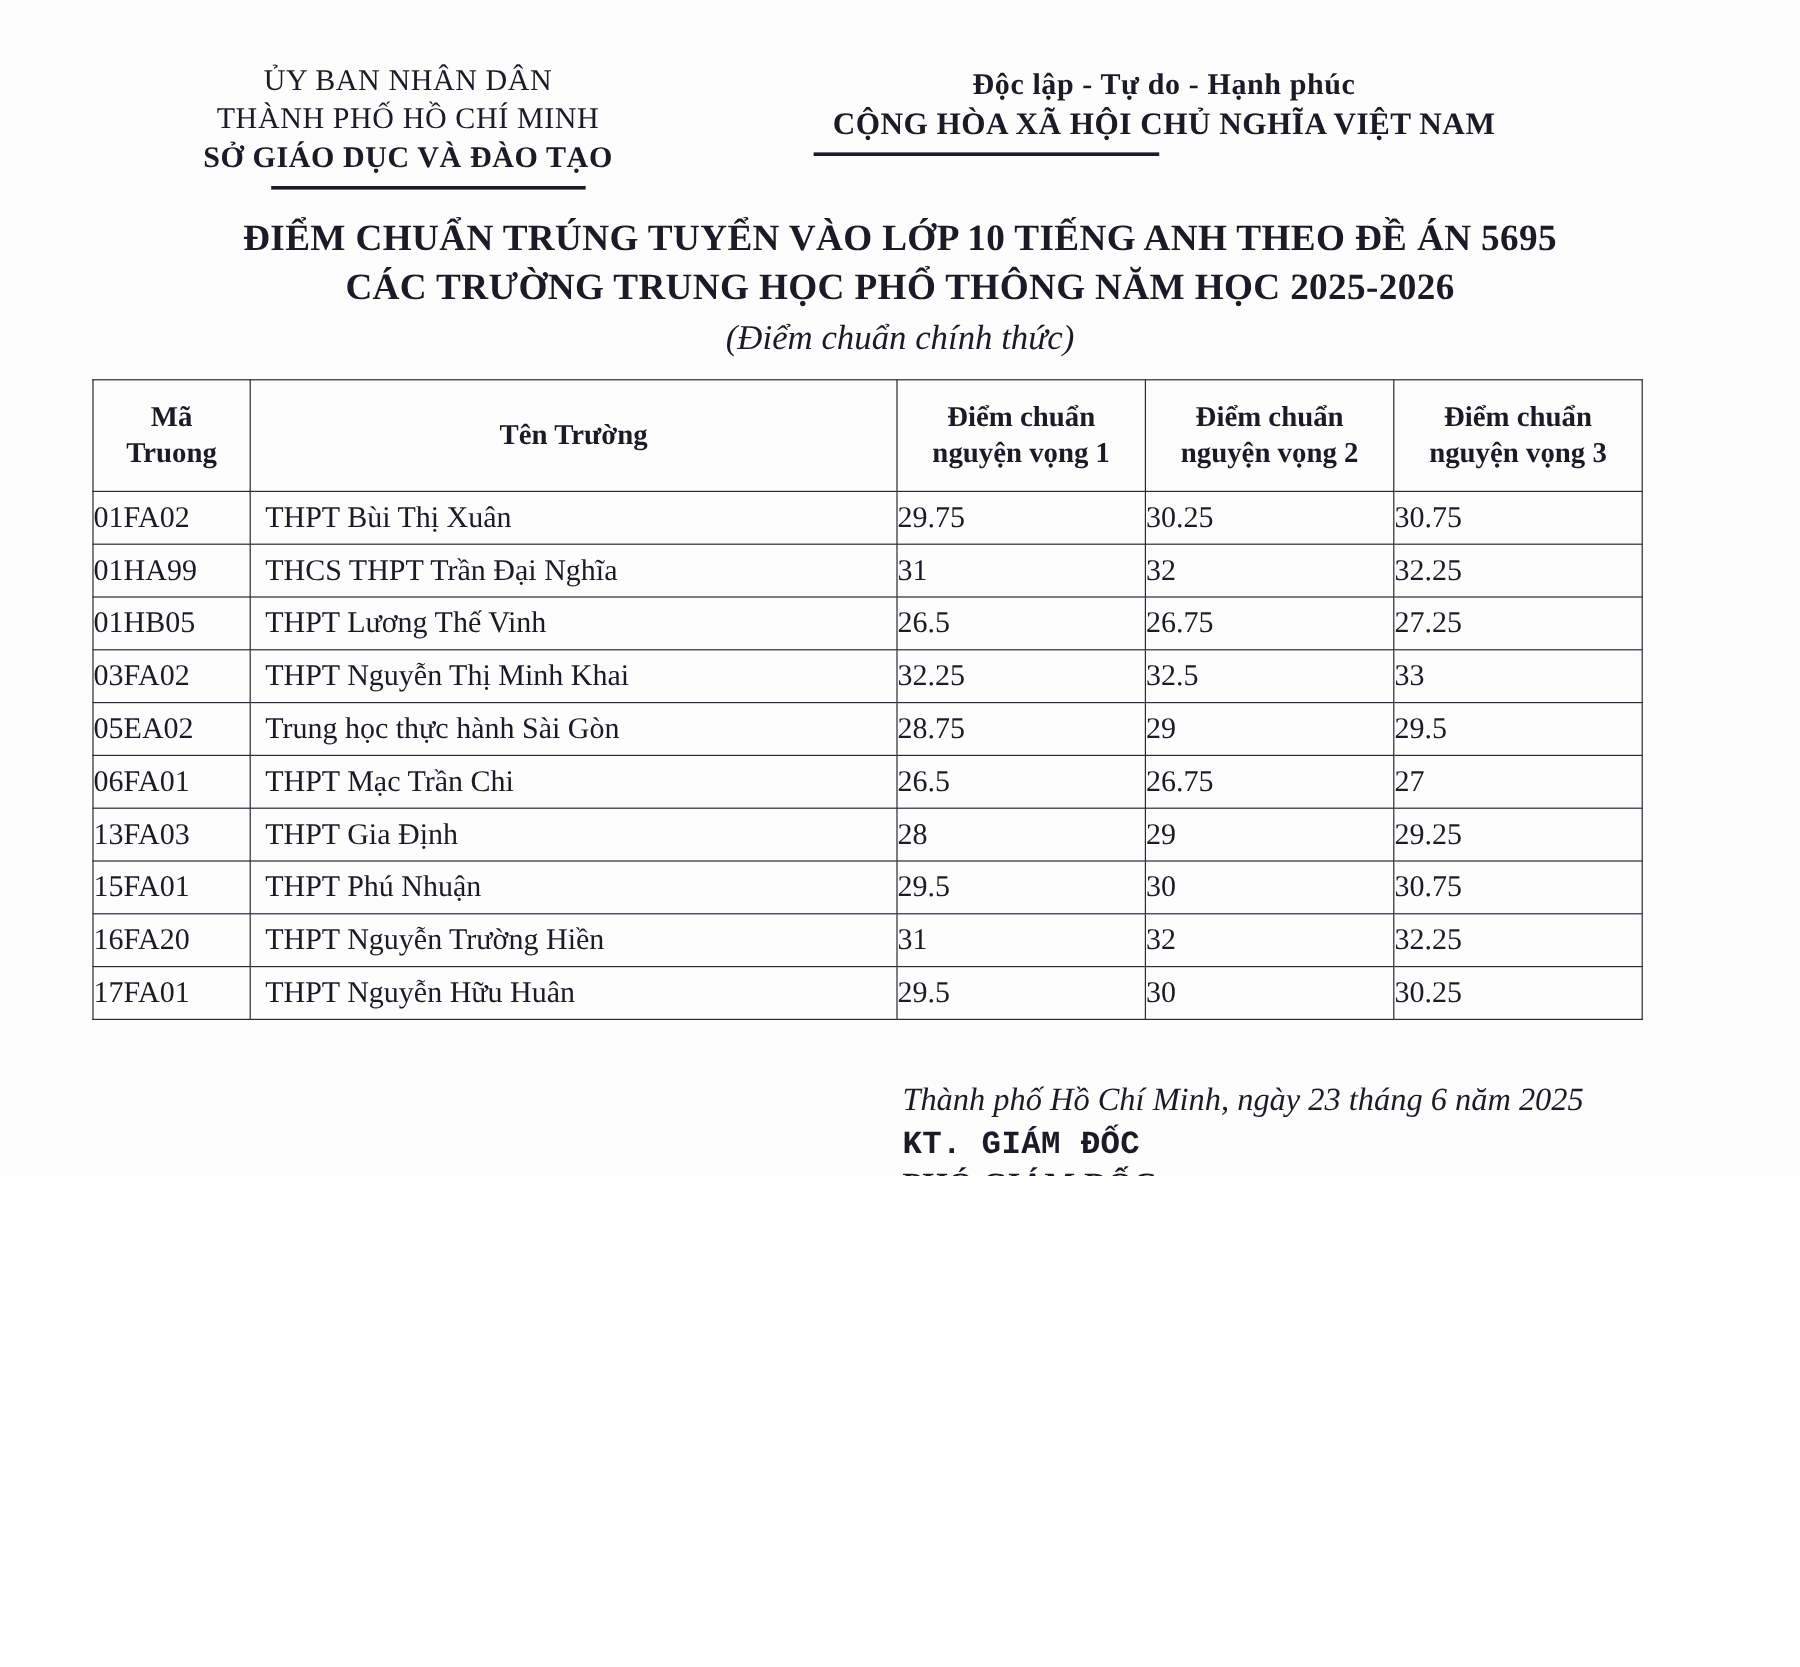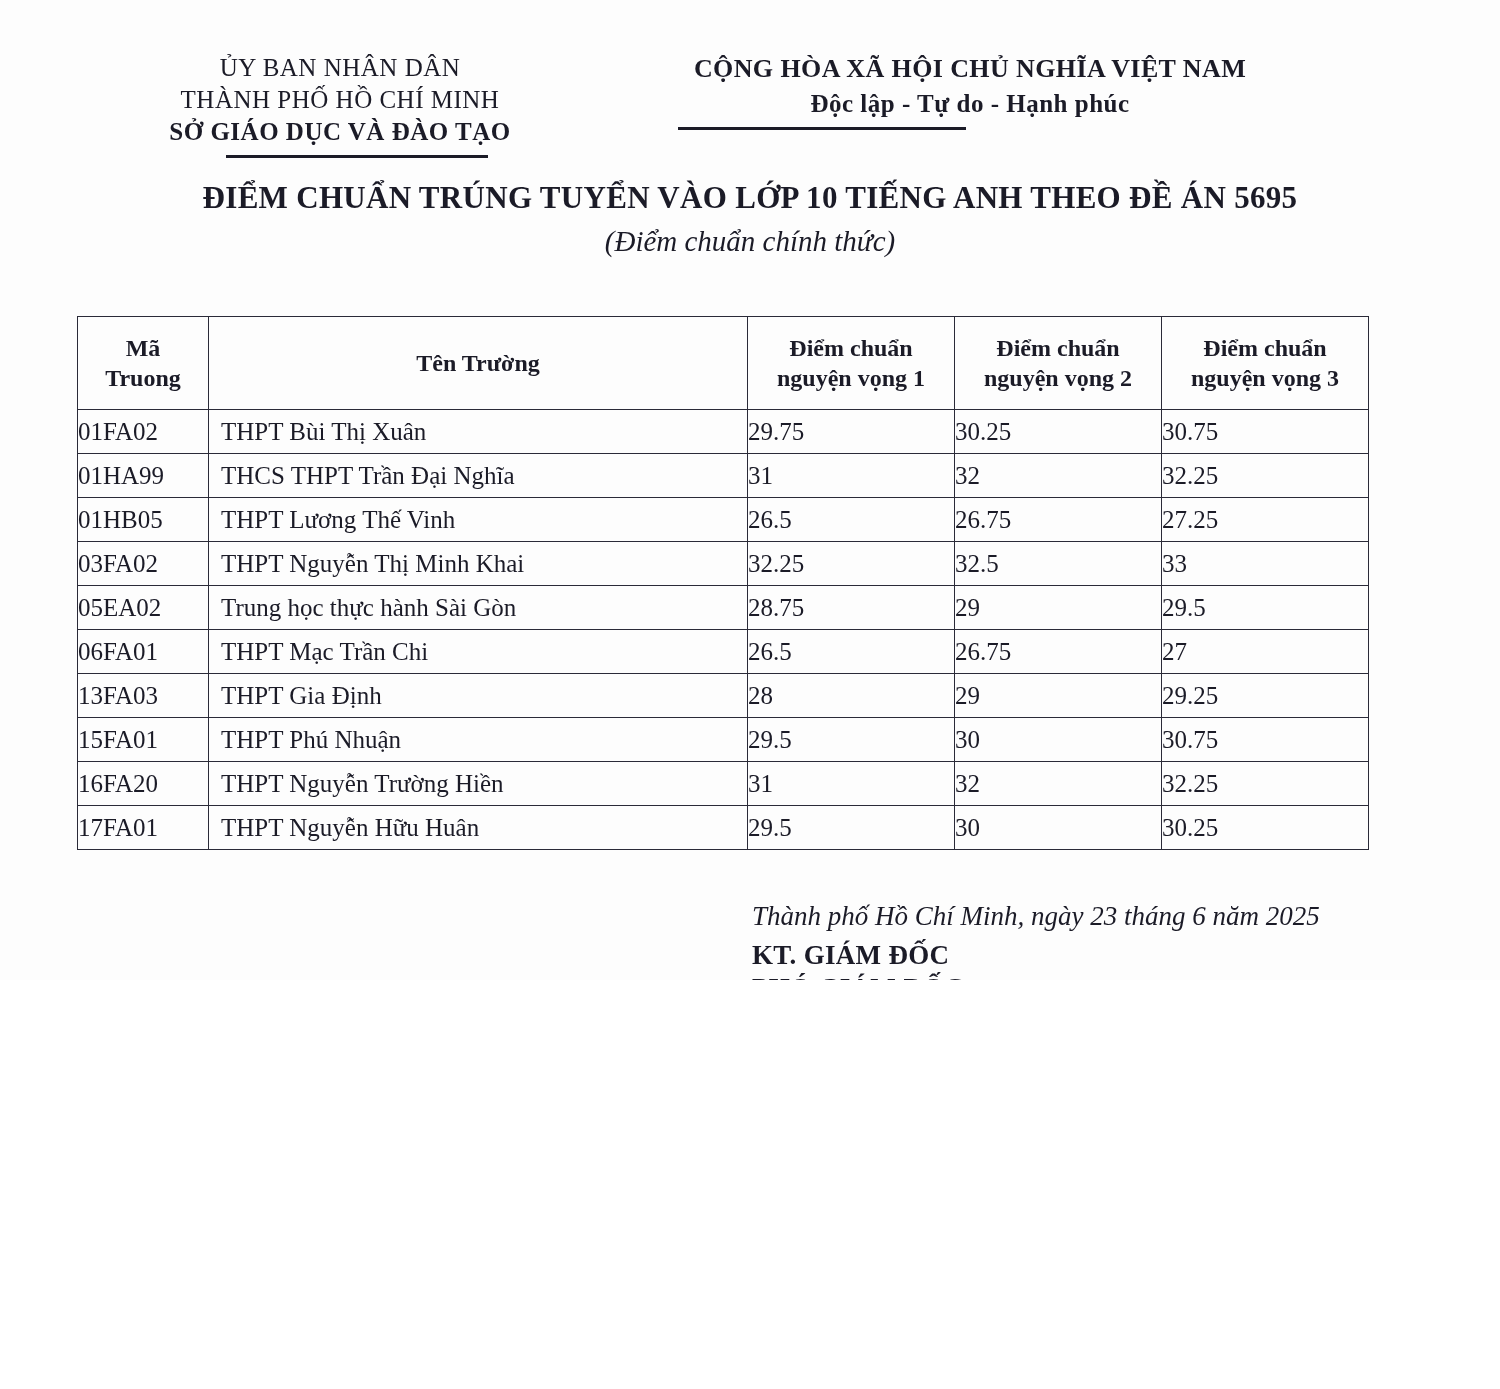--- a/index.html
+++ b/index.html
@@ -128,20 +128,21 @@
   .sign-date {
     font-style: italic;
     font-size: 27px;
     white-space: nowrap;
   }
   .sign-role {
     font-weight: bold;
     font-size: 27px;
     margin-top: 8px;
     letter-spacing: 0.3px;
+    font-family: Liberation Mono, monospace;
   }
   .sign-role2 {
     font-weight: bold;
     font-size: 27px;
     margin-top: 2px;
     letter-spacing: 0.3px;
   }
   .sign-name {
     position: absolute;
     top: 1168px;
@@ -175,28 +176,29 @@
 <div class="page">
 
   <div class="hdr">
     <div class="hdr-left">
       <div class="hdr-line">ỦY BAN NHÂN DÂN</div>
       <div class="hdr-line">THÀNH PHỐ HỒ CHÍ MINH</div>
       <div class="hdr-line bold">SỞ GIÁO DỤC VÀ ĐÀO TẠO</div>
       <div class="rule left"></div>
     </div>
     <div class="hdr-right">
+      <div class="hdr-line sub">Độc lập - Tự do - Hạnh phúc</div>
       <div class="hdr-line top">CỘNG HÒA XÃ HỘI CHỦ NGHĨA VIỆT NAM</div>
-      <div class="hdr-line sub">Độc lập - Tự do - Hạnh phúc</div>
       <div class="rule right"></div>
     </div>
   </div>
 
   <div class="title-block">
     <div class="title-line">ĐIỂM CHUẨN TRÚNG TUYỂN VÀO LỚP 10 TIẾNG ANH THEO ĐỀ ÁN 5695</div>
+    <div class="title-line">CÁC TRƯỜNG TRUNG HỌC PHỔ THÔNG NĂM HỌC 2025-2026</div>
     <div class="title-sub">(Điểm chuẩn chính thức)</div>
   </div>
 
   <div class="tbl-wrap">
     <table class="grid">
       <thead>
         <tr>
           <th class="c-code">
             <div>Mã</div>
             <div>Truong</div>

